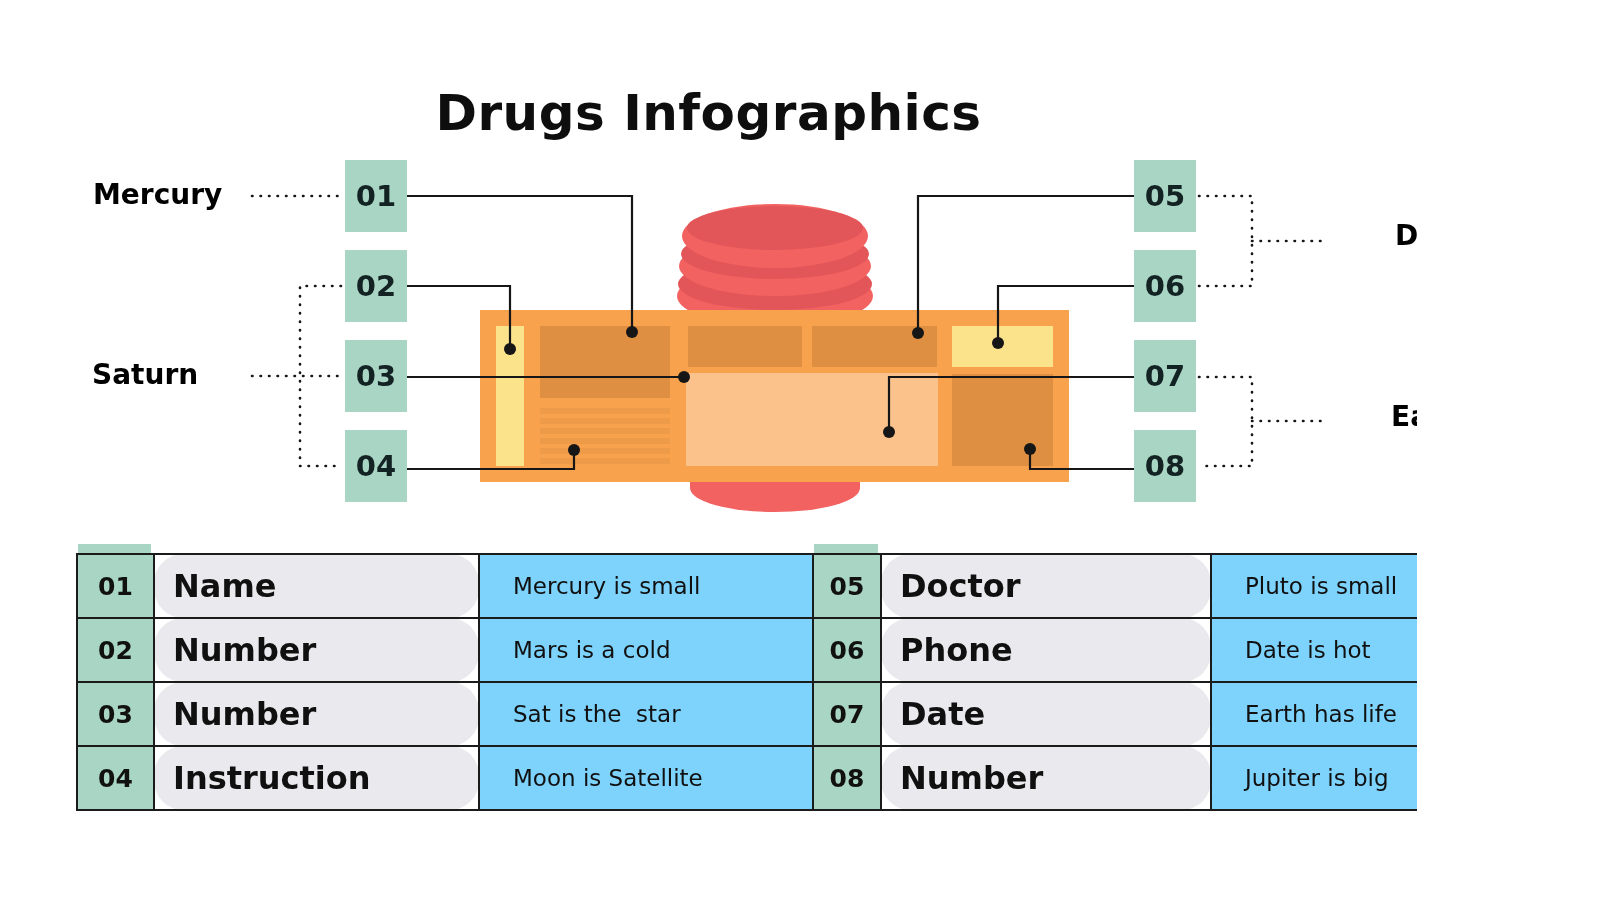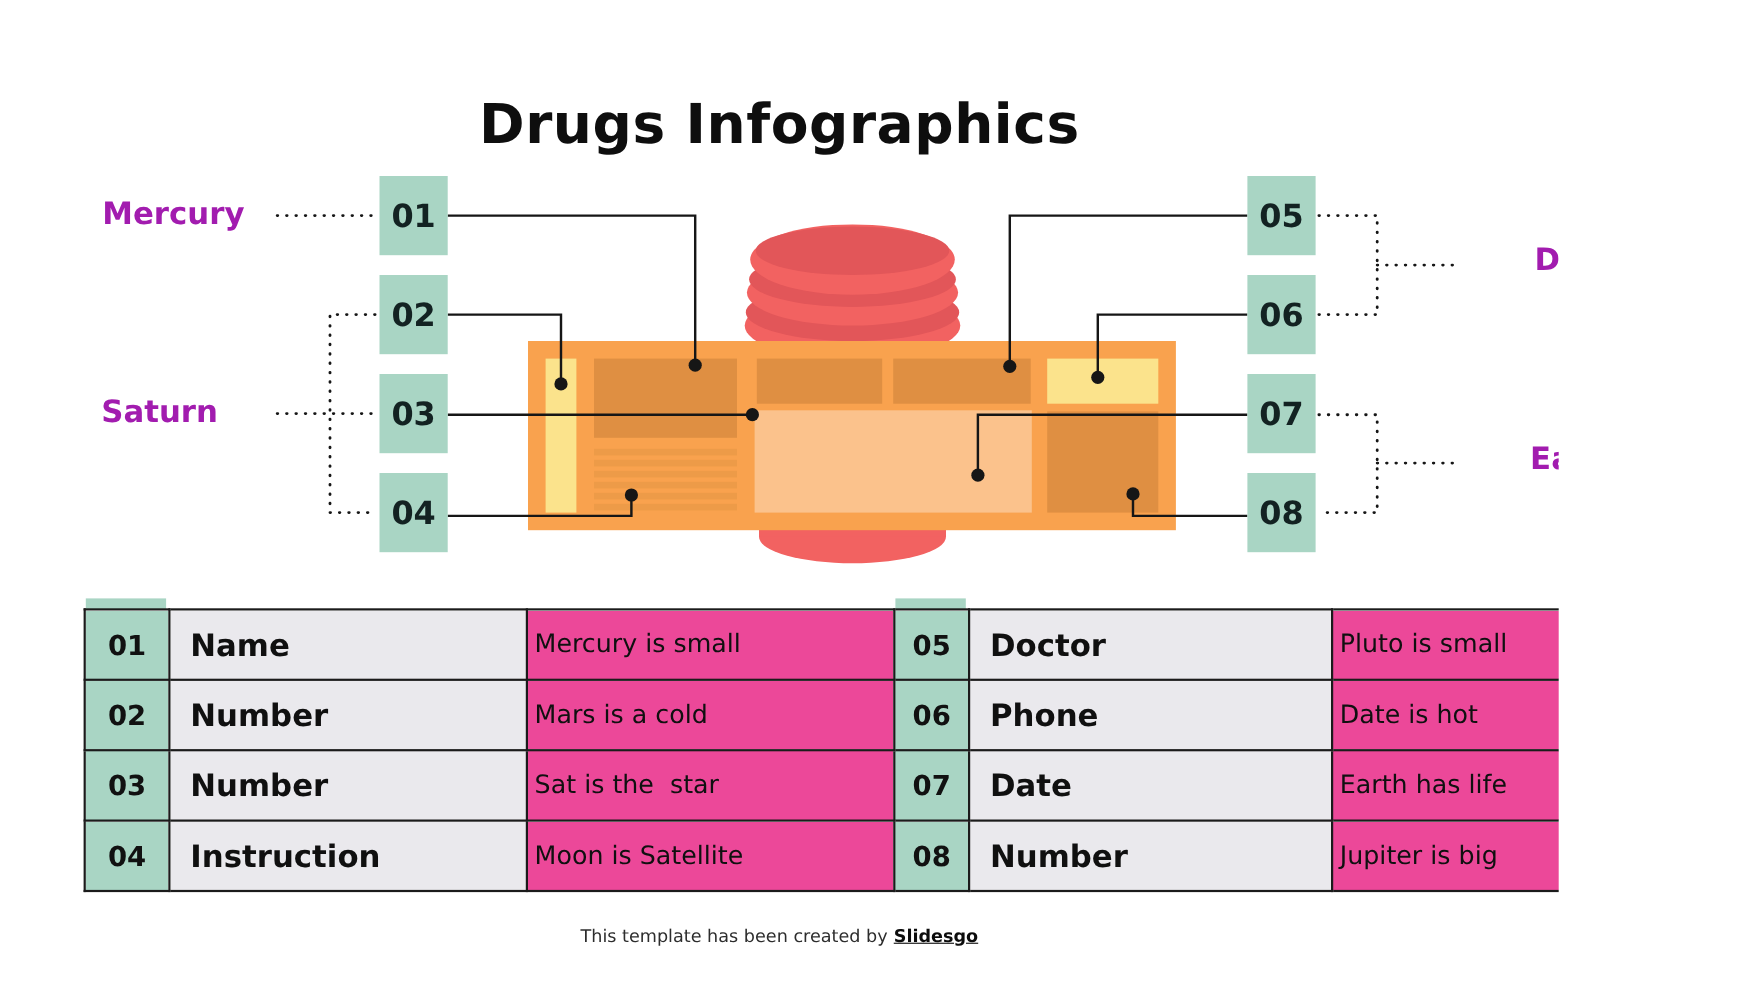--- a/index.html
+++ b/index.html
@@ -32,29 +32,29 @@
   .peach{fill:var(--panel_peach);}
   .yellow{fill:var(--panel_yellow);}
   .conn{stroke:var(--line_black);stroke-width:2.2;fill:none;}
   .dot{fill:var(--line_black);}
   .dotted{stroke:var(--line_black);stroke-width:2.6;fill:none;stroke-linecap:round;stroke-dasharray:0.5 8;}
   .marker{
     position:absolute;width:62px;height:72px;background:var(--mint);
     display:flex;align-items:center;justify-content:center;
     font-size:29px;font-weight:700;color:#132222;
   }
-  .planet{position:absolute;font-size:28px;font-weight:700;color:#a21caf;}
+  .planet{position:absolute;font-size:28px;font-weight:700;color:#000000;}
   .mint-tab{position:absolute;background:var(--mint);height:10px;}
   table.info{
     position:absolute;left:76px;top:553px;width:1452px;border-collapse:collapse;table-layout:fixed;
   }
   table.info td{border:2px solid #1b1b1b;height:60px;vertical-align:middle;overflow:hidden;}
   td.num{background:var(--mint);text-align:center;font-weight:700;font-size:25px;color:#111;}
-  td.lbl{background:var(--table_label_bg);font-weight:700;font-size:28px;padding-left:18px;color:#101010;}
-  td.val{background:#ec4899;font-size:23px;padding-left:6px;white-space:pre-wrap;color:#101010;}
+  td.lbl{background:var(--table_label_bg);font-weight:700;font-size:32px;padding-left:18px;color:#101010;border-radius:29px;}
+  td.val{background:#7dd3fc;font-size:23px;padding-left:33px;white-space:pre-wrap;color:#101010;}
   .footer{
     position:absolute;left:0;right:0;top:841px;text-align:center;
     font-size:16px;color:#2d2d2d;
   }
   .footer .brand{font-weight:700;color:#0c0c0c;text-decoration:underline;margin-left:0.35em;cursor:pointer;}
 </style>
 </head>
 <body>
 
 <div class="stage">
@@ -180,17 +180,14 @@
       <td class="num">04</td>
       <td class="lbl">Instruction</td>
       <td class="val">Moon is Satellite</td>
       <td class="num">08</td>
       <td class="lbl">Number</td>
       <td class="val">Jupiter is big</td>
     </tr>
   </tbody>
     </table>
 
-  <div class="footer">
-    <span>This template has been created by</span><a class="brand">Slidesgo</a>
-  </div>
 
 </div>
 
 </body></html>

